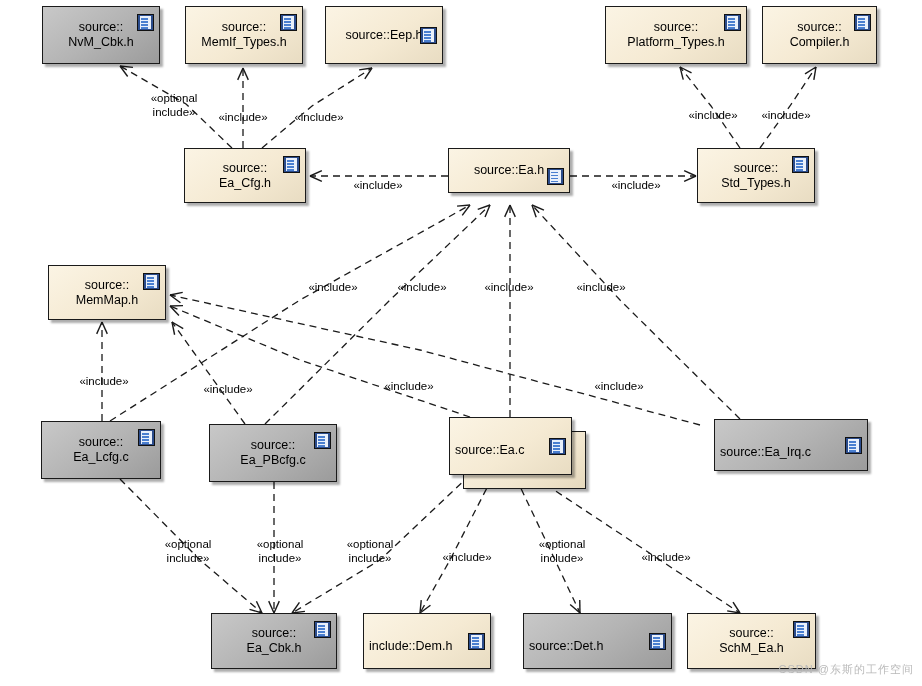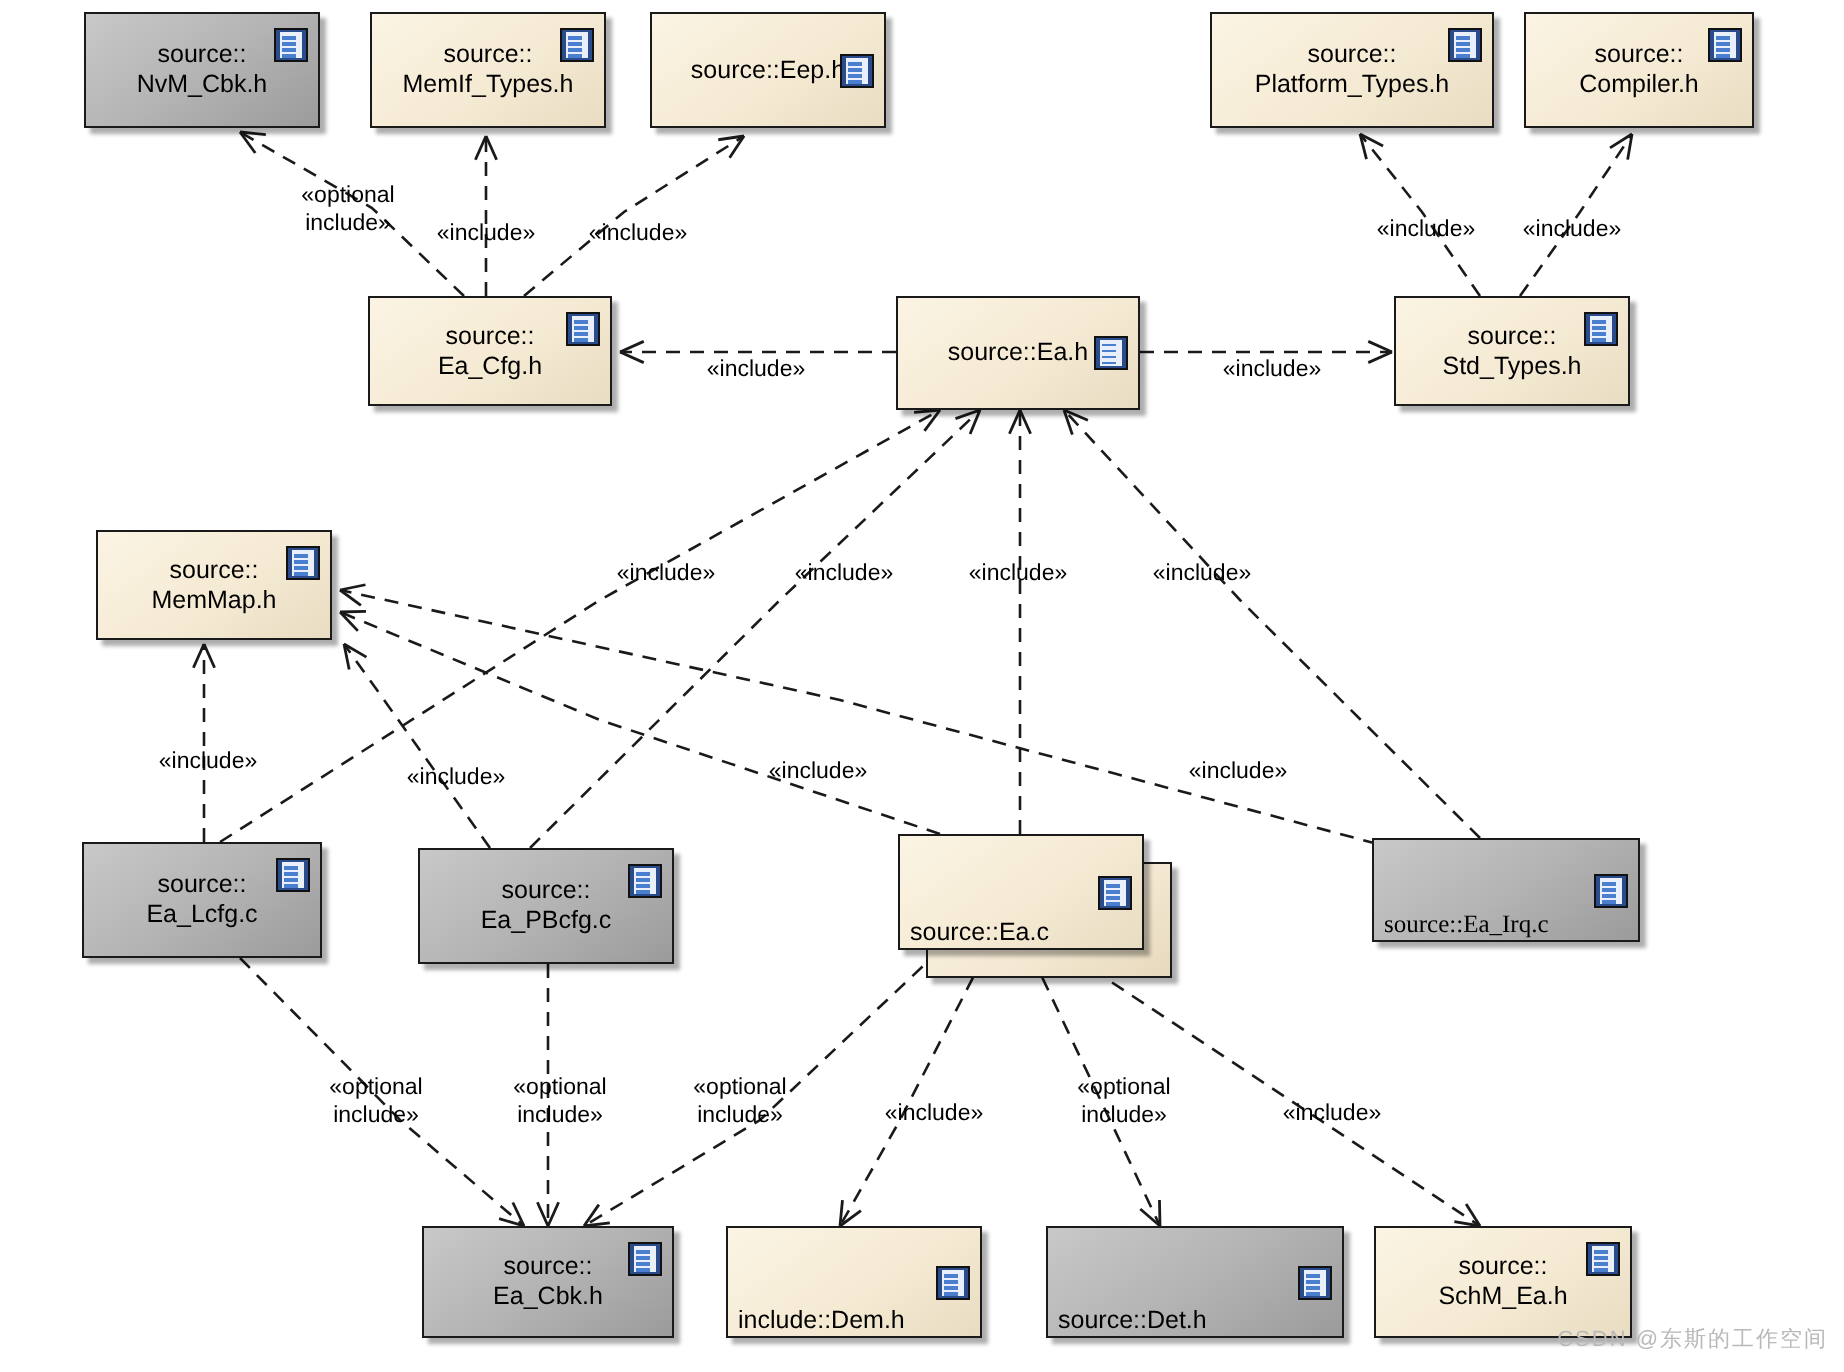--- a/index.html
+++ b/index.html
@@ -9,21 +9,21 @@
   #edges{position:absolute;left:0;top:0;width:922px;height:686px;pointer-events:none;}
 
   .node{position:absolute;box-sizing:border-box;border:1px solid #1a1a1a;
         box-shadow:3px 3px 2px rgba(0,0,0,0.32);}
   .node.beige{background:linear-gradient(145deg,#fbf4e4 0%,#f5ead3 55%,#e8dcc2 100%);}
   .node.gray{background:linear-gradient(145deg,#c8c8c8 0%,#b4b4b4 50%,#9b9b9b 100%);}
 
   .node .label{position:absolute;left:0;right:0;top:0;bottom:0;
        display:flex;flex-direction:column;align-items:center;justify-content:center;
        font-size:12.5px;color:#000;line-height:15px;text-align:center;white-space:pre;}
-  .node.left .label{align-items:flex-start;padding-left:5px;justify-content:flex-end;margin-top:25px;}
+  .node.left .label{align-items:flex-start;padding-left:5px;justify-content:flex-start;margin-top:25px;}
   .node .l1,.node .l2{display:block;}
 
   
   .ghost{position:absolute;box-sizing:border-box;border:1px solid #1a1a1a;
          background:linear-gradient(145deg,#fbf4e4 0%,#f3e8d1 60%,#e6d9bd 100%);
          box-shadow:3px 3px 2px rgba(0,0,0,0.32);}
 
   .docicon{position:absolute;width:17px;height:17px;box-sizing:border-box;
            border:1.5px solid #111;background:#2b4c8c;}
   .docicon i{position:absolute;left:2px;top:1px;right:2px;bottom:1px;
@@ -210,21 +210,21 @@
         <div class="label"><span class="l1">source::</span><span class="l2">Ea_Cfg.h</span></div>
         <div class="docicon" style="right: 5px; top: 7px;">
           <i>
             <b style="top:2px"></b>
             <b style="top:5px"></b>
             <b style="top:8px"></b>
             <b style="top:11px"></b>
           </i>
         </div>
       </div>
-      <div class="node beige" style="left: 448px; top: 148px; width: 122px; height: 57px; text-decoration: underline;">
+      <div class="node beige" style="left: 448px; top: 148px; width: 122px; height: 45px; text-decoration: underline;">
         <div class="label"><span class="l1">source::Ea.h</span></div>
         <div class="docicon" style="right: 5px; top: 18.5px;">
           <i>
             <b style="top:2px"></b>
             <b style="top:5px"></b>
             <b style="top:8px"></b>
             <b style="top:11px"></b>
           </i>
         </div>
       </div>
@@ -276,21 +276,21 @@
         <div class="label"><span class="l1">source::Ea.c</span></div>
         <div class="docicon" style="right: 5px; top: 20px;">
           <i>
             <b style="top:2px"></b>
             <b style="top:5px"></b>
             <b style="top:8px"></b>
             <b style="top:11px"></b>
           </i>
         </div>
       </div>
-      <div class="node gray left" style="left: 686px; top: 419px; width: 134px; height: 52px; font-family: Liberation Serif, serif;">
+      <div class="node gray left" style="left: 714px; top: 419px; width: 154px; height: 52px;">
         <div class="label"><span class="l1">source::Ea_Irq.c</span></div>
         <div class="docicon" style="right: 5px; top: 17px;">
           <i>
             <b style="top:2px"></b>
             <b style="top:5px"></b>
             <b style="top:8px"></b>
             <b style="top:11px"></b>
           </i>
         </div>
       </div>

